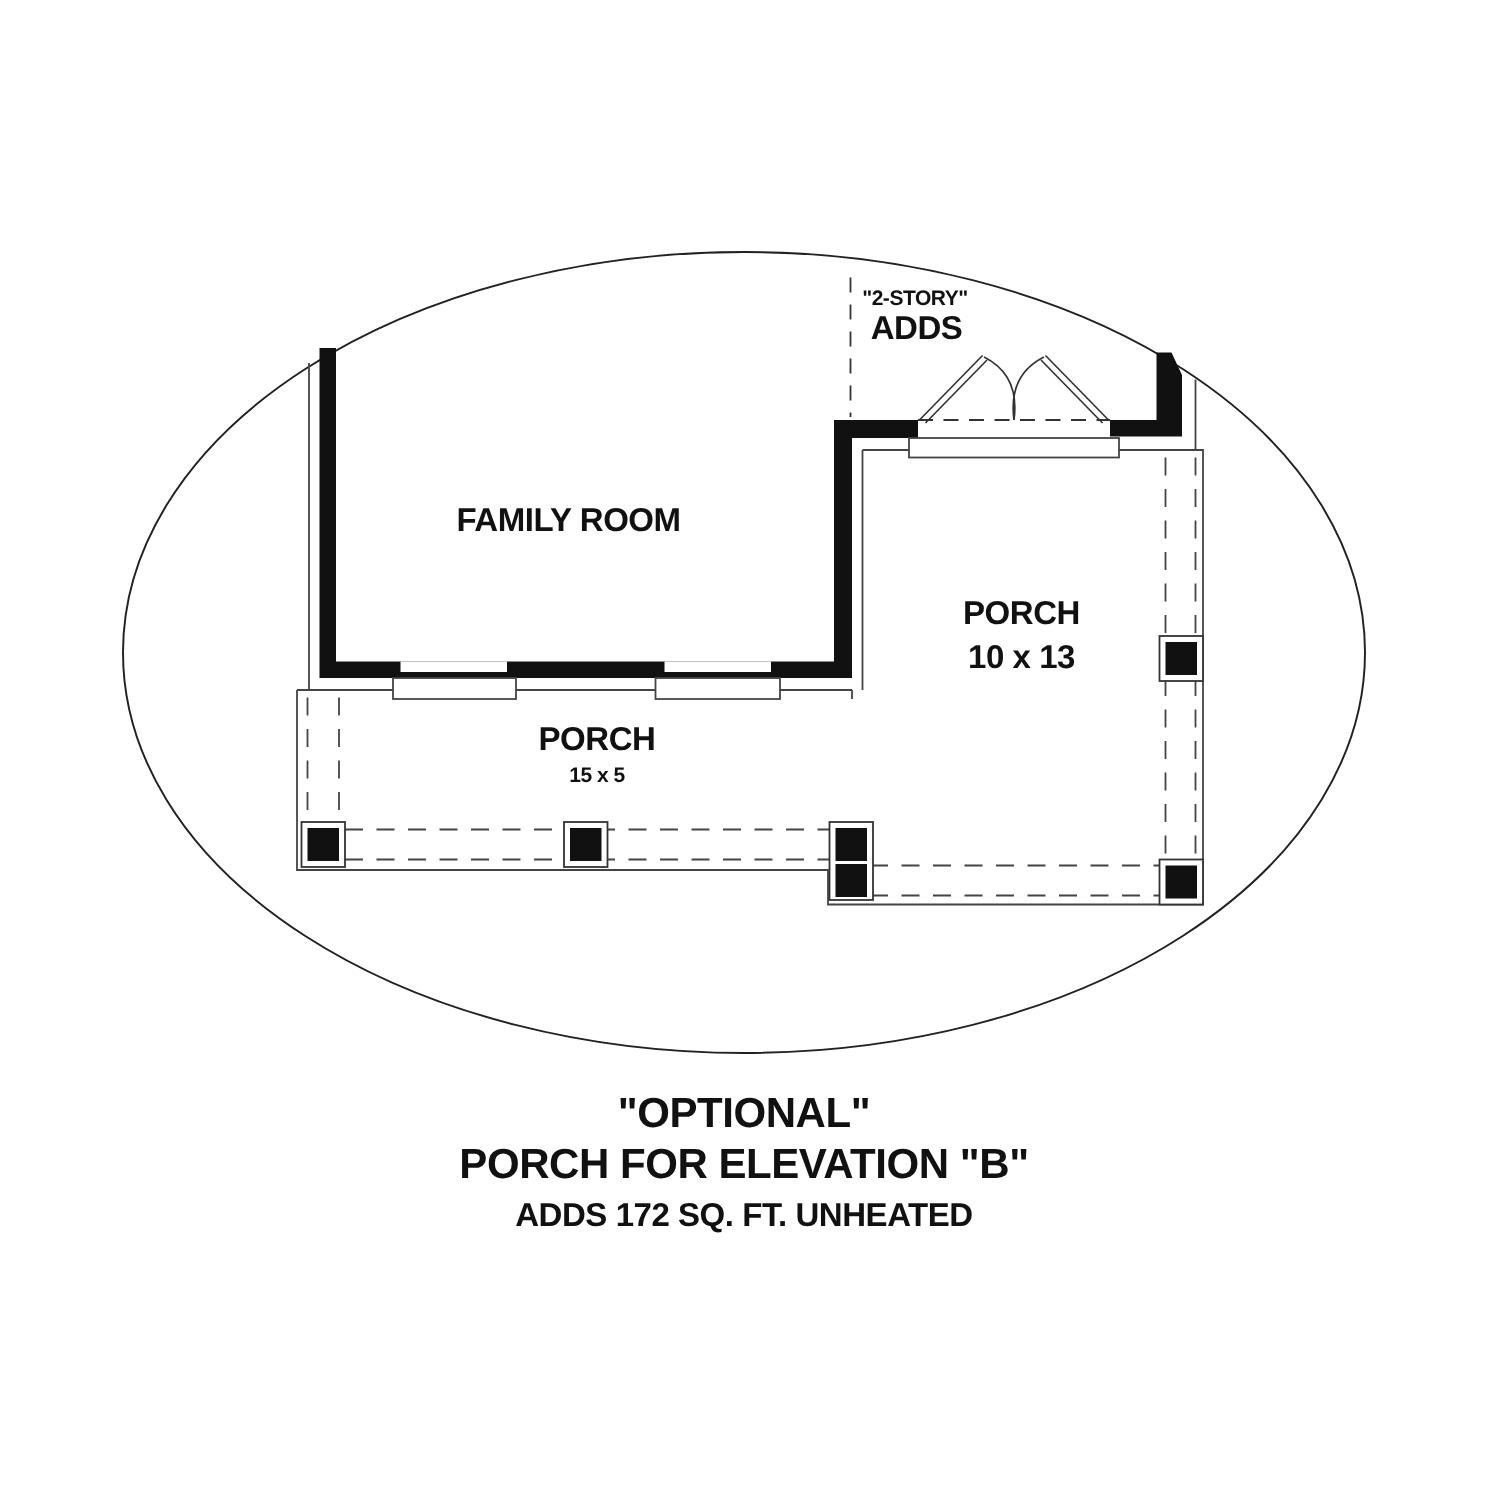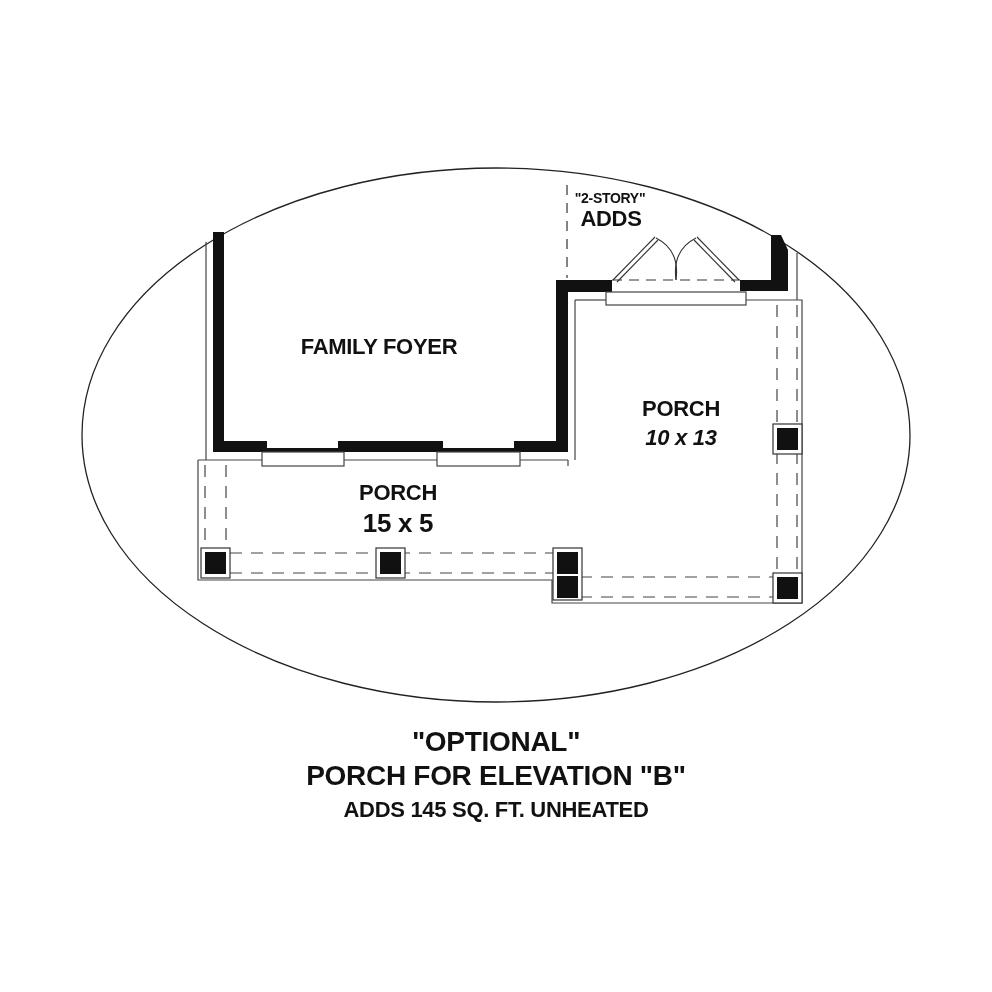--- a/index.html
+++ b/index.html
@@ -81,26 +81,26 @@
       <rect x="773" y="424" width="29" height="30" fill="#fff" stroke="#333" stroke-width="1.2"></rect>
       <rect x="777" y="428" width="21" height="22" fill="#111"></rect>
     </g>
     <g>
       <rect x="773" y="573" width="29" height="30" fill="#fff" stroke="#333" stroke-width="1.2"></rect>
       <rect x="777" y="577" width="21" height="22" fill="#111"></rect>
     </g>
   </g>
 </svg>
 
-<div class="lbl" style="left:379px; top:334px; font-size:22px;">FAMILY FOYER</div>
+<div class="lbl" style="left:379px; top:334px; font-size:22px;">FAMILY ROOM</div>
 
 <div class="lbl" style="left:610px; top:190px; font-size:14px;">"2-STORY"</div>
 <div class="lbl" style="left:611px; top:206px; font-size:22px;">ADDS</div>
 
 <div class="lbl" style="left:398px; top:480px; font-size:22px;">PORCH</div>
-<div class="lbl" style="left:398px; top:508px; font-size:26px;">15 x 5</div>
+<div class="lbl" style="left:398px; top:508px; font-size:14px;">15 x 5</div>
 
 <div class="lbl" style="left:681px; top:396px; font-size:22px;">PORCH</div>
-<div class="lbl" style="left:681px; top:425px; font-size:22px;font-style:italic;">10 x 13</div>
+<div class="lbl" style="left:681px; top:425px; font-size:22px;">10 x 13</div>
 
 <div class="caption" style="top:726px; font-size:28px;">"OPTIONAL"</div>
 <div class="caption" style="top:760px; font-size:28px;">PORCH FOR ELEVATION "B"</div>
-<div class="caption" style="top:797px; font-size:22px;">ADDS 145 SQ. FT. UNHEATED</div>
+<div class="caption" style="top:797px; font-size:22px;">ADDS 172 SQ. FT. UNHEATED</div>
 
 </body></html>

